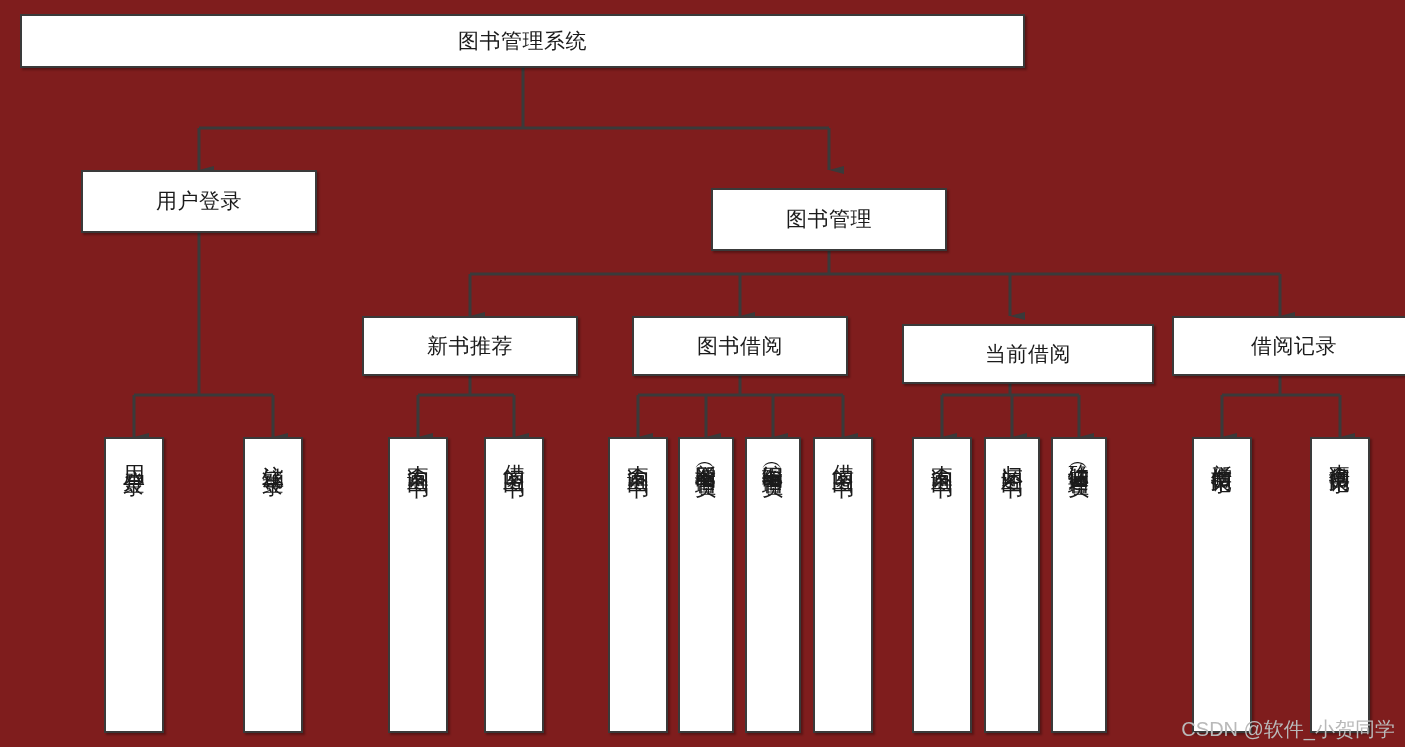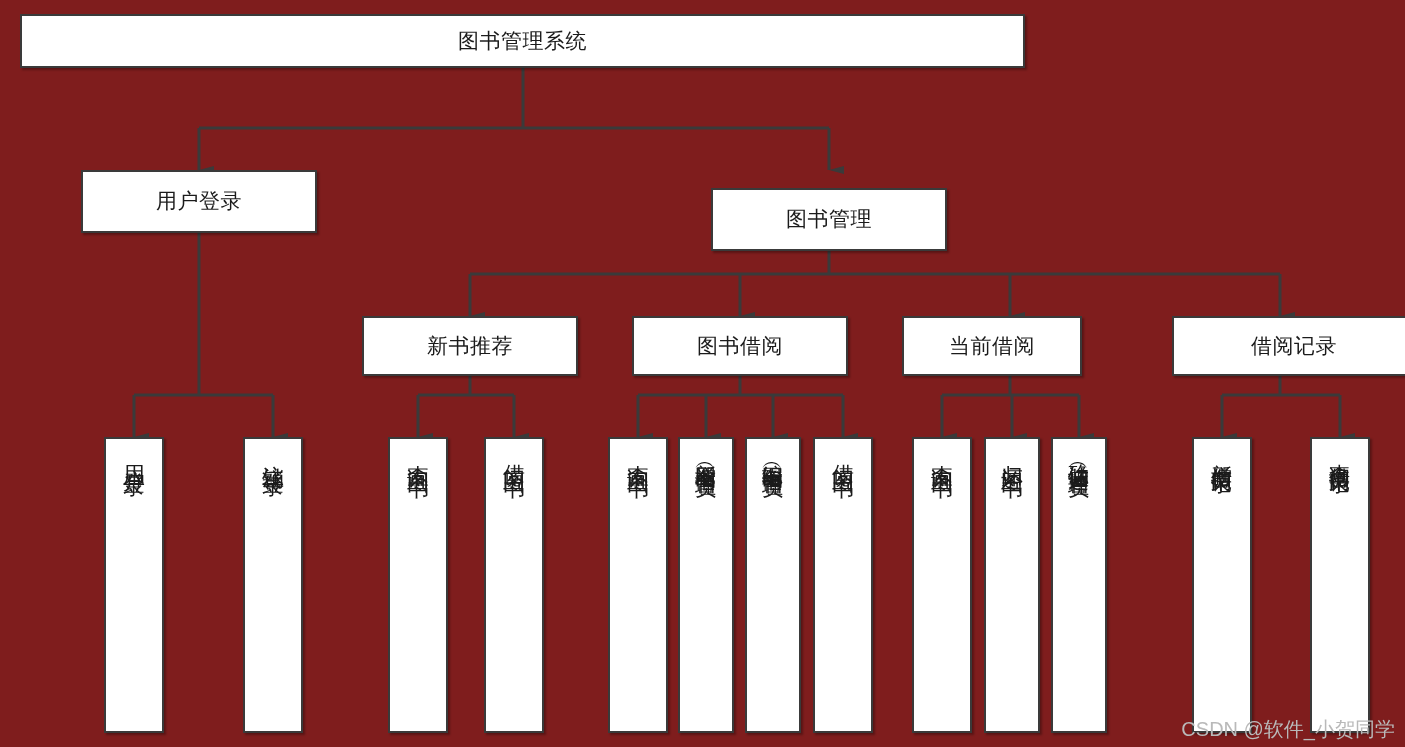--- a/index.html
+++ b/index.html
@@ -125,21 +125,21 @@
       </div>
       <div class="node horiz" style="left: 711px; top: 170px; width: 236px; height: 63px; margin-top: 18px;">
         <span class="node-label">图书管理</span>
       </div>
       <div class="node horiz" style="left: 362px; top: 316px; width: 216px; height: 60px;">
         <span class="node-label">新书推荐</span>
       </div>
       <div class="node horiz" style="left: 632px; top: 316px; width: 216px; height: 60px;">
         <span class="node-label">图书借阅</span>
       </div>
-      <div class="node horiz" style="left: 902px; top: 316px; width: 180px; height: 60px;">
+      <div class="node horiz" style="left: 902px; top: 324px; width: 252px; height: 60px;">
         <span class="node-label">当前借阅</span>
       </div>
       <div class="node horiz" style="left: 1172px; top: 316px; width: 244px; height: 60px;">
         <span class="node-label">借阅记录</span>
       </div>
       <div class="node vert" style="left: 104px; top: 437px; width: 60px; height: 296px;">
         <span class="node-label">用户登录</span>
       </div>
       <div class="node vert" style="left: 243px; top: 437px; width: 60px; height: 296px;">
         <span class="node-label">注销登录</span>

